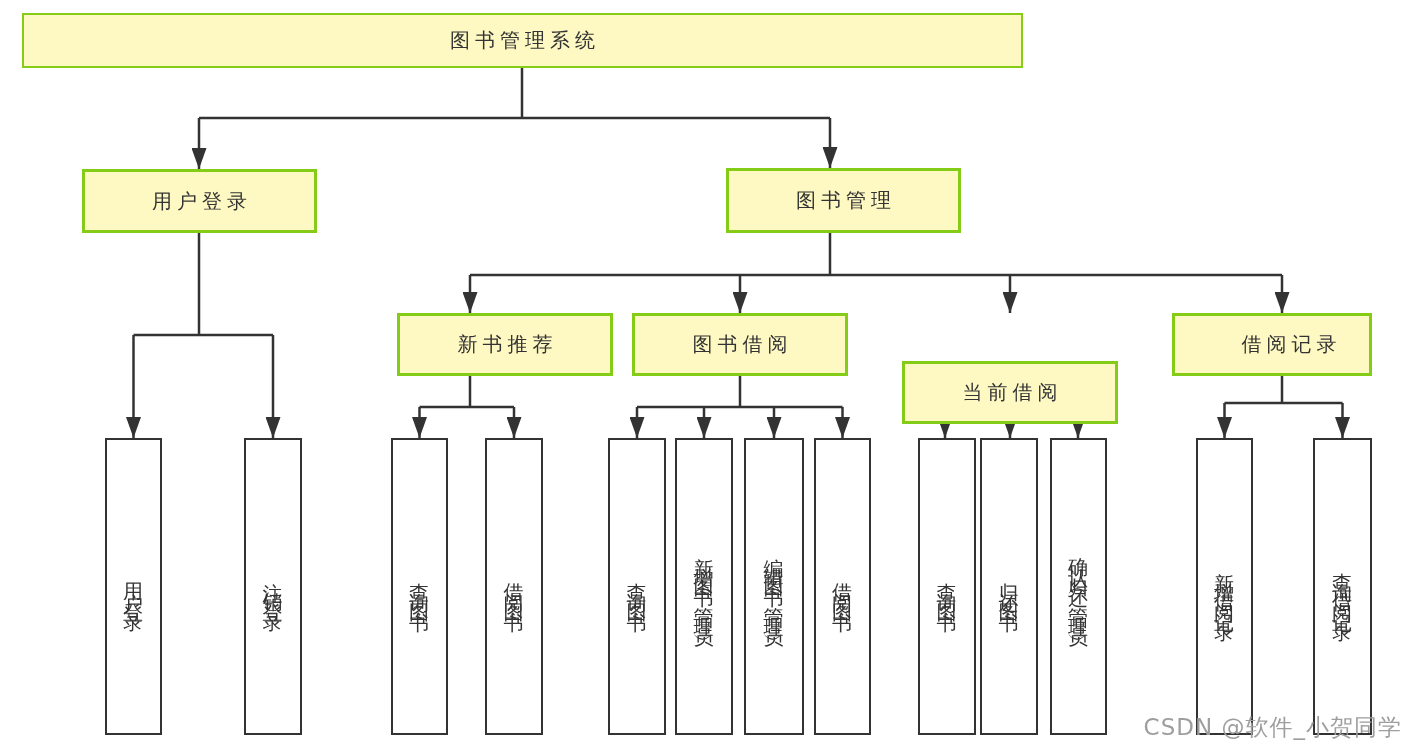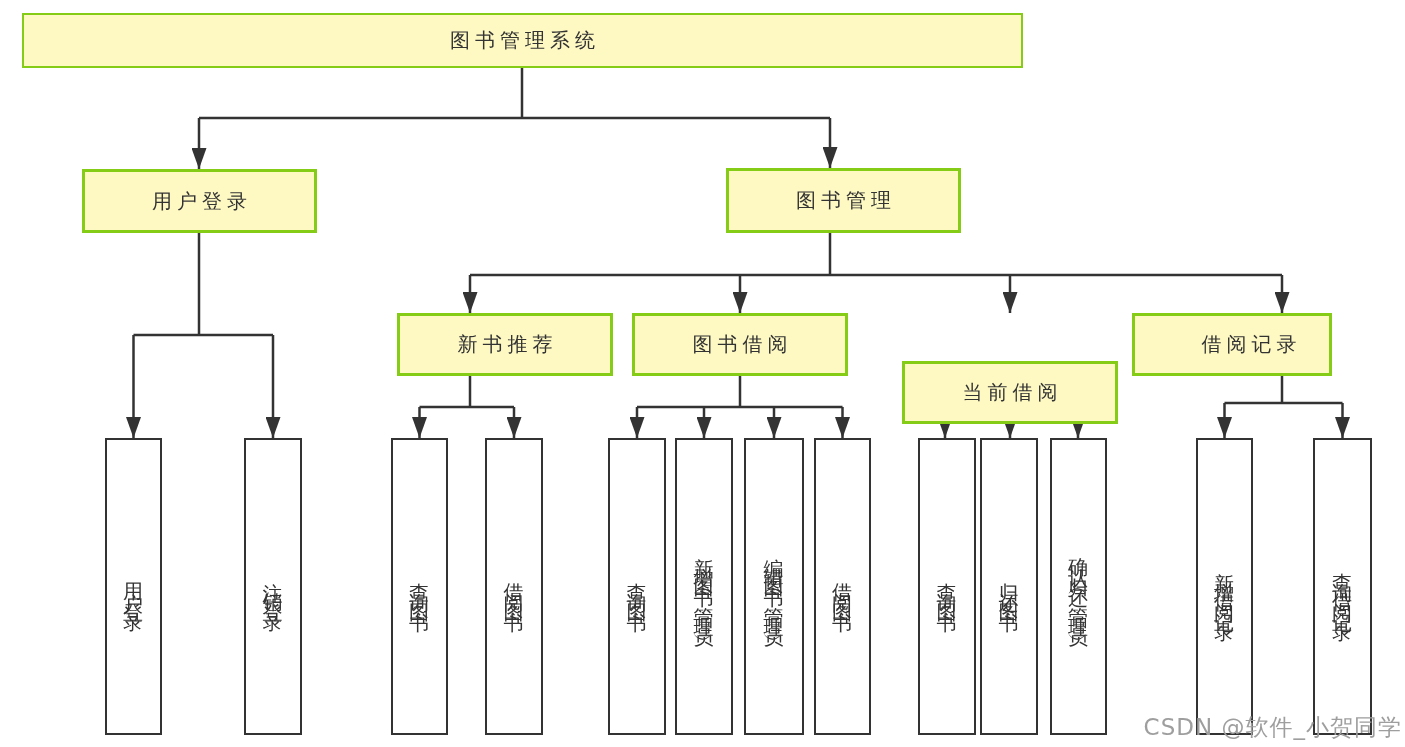--- a/index.html
+++ b/index.html
@@ -41,21 +41,21 @@
   .node.root {
     left: 22px; top: 13px; width: 1001px; height: 55px;
     border-width: 2px;
   }
   .node.l2a { left: 82px;  top: 169px; width: 235px; height: 64px; }
   .node.l2b { left: 712px; top: 168px; width: 235px; height: 65px; margin-left: 14px; }
   .node.l3  { top: 313px; height: 63px; }
   .node.l3a { left: 362px;  width: 216px; margin-left: 35px; }
   .node.l3b { left: 632px;  width: 216px; }
   .node.l3c { left: 902px;  width: 216px; margin-top: 48px; }
-  .node.l3d { left: 1132px; width: 200px; padding-left: 34px; }
+  .node.l3d { left: 1172px; width: 200px; padding-left: 34px; }
   .leaf {
     position: absolute;
     top: 438px;
     height: 297px;
     box-sizing: border-box;
     background: #ffffff;
     border: 2px solid #333333;
     display: flex;
     align-items: center;
     justify-content: center;

